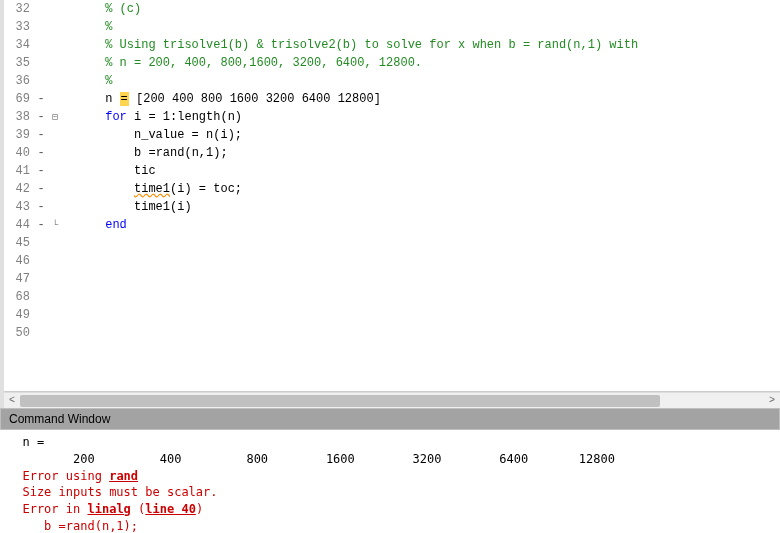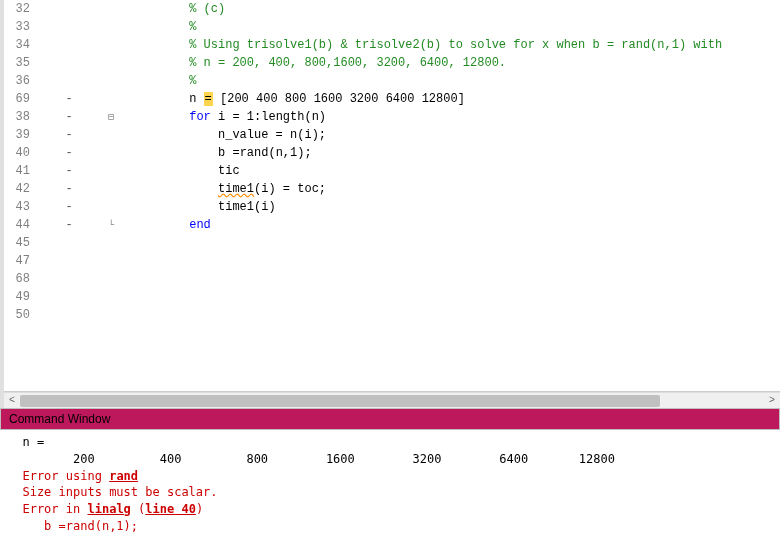--- a/index.html
+++ b/index.html
@@ -1,32 +1,32 @@
 <!DOCTYPE html>
 <html><head>
   <meta charset="utf-8">
   <style>
     * { box-sizing: border-box; margin: 0; padding: 0; }
     body { font-family: Consolas, 'Courier New', monospace; font-size: 12px; background: #fff; width: 780px; height: 533px; overflow: hidden; }
     .editor-area { height: 392px; overflow: auto; background: #fff; border-bottom: 1px solid #ccc; }
-    .code-line { display: flex; align-items: center; height: 18px; white-space: pre; gap: 28px; }
+    .code-line { display: flex; align-items: center; height: 18px; white-space: pre; }
     .line-num { width: 30px; text-align: right; color: #808080; padding-right: 4px; flex-shrink: 0; }
     .breakpoint-col { width: 14px; text-align: center; color: #555; flex-shrink: 0; }
     .fold-col { width: 14px; text-align: center; color: #888; flex-shrink: 0; font-size: 10px; }
     .code-content { flex: 1; white-space: pre; }
     .comment { color: #228B22; }
     .keyword { color: #0000FF; }
     .text-black { color: #000; }
     .warn-underline { text-decoration: underline wavy #ff8c00; }
     .cursor-marker { background: #ffd54f; padding: 0 1px; }
     .scrollbar-h { height: 16px; background: #f0f0f0; border-top: 1px solid #ddd; display: flex; align-items: center; position: relative; }
     .scroll-btn { width: 16px; height: 16px; display: flex; align-items: center; justify-content: center; color: #666; font-size: 10px; }
     .scroll-track { flex: 1; height: 12px; position: relative; }
     .scroll-thumb { position: absolute; left: 0; width: 640px; height: 12px; background: #c0c0c0; border-radius: 2px; }
-    .cmd-header { background: #be185d; border: 1px solid #bfbfbf; padding: 3px 8px; font-family: 'Segoe UI', Arial, sans-serif; font-size: 12px; }
+    .cmd-header { background: #a3a3a3; border: 1px solid #bfbfbf; padding: 3px 8px; font-family: 'Segoe UI', Arial, sans-serif; font-size: 12px; }
     .cmd-window { padding: 4px 8px; font-family: Consolas, monospace; font-size: 12px; line-height: 1.4; }
     .cmd-line { white-space: pre; }
     .err { color: #cc0000; }
     .err-link { color: #cc0000; text-decoration: underline; font-weight: bold; }
     .panel-border-left { border-left: 4px solid #e0e0e0; }
   </style>
 </head>
 <body>
 
 <div class="panel-border-left">
@@ -109,20 +109,26 @@
     <span class="fold-col">└</span>
     <span class="code-content"><span class="text-black">      </span><span class="keyword">end</span></span>
   </div>
   <div class="code-line">
     <span class="line-num">45</span>
     <span class="breakpoint-col"></span>
     <span class="fold-col"></span>
     <span class="code-content"></span>
   </div>
   <div class="code-line">
+    <span class="line-num">46</span>
+    <span class="breakpoint-col"></span>
+    <span class="fold-col"></span>
+    <span class="code-content"></span>
+  </div>
+  <div class="code-line">
     <span class="line-num">47</span>
     <span class="breakpoint-col"></span>
     <span class="fold-col"></span>
     <span class="code-content"></span>
   </div>
   <div class="code-line">
     <span class="line-num">68</span>
     <span class="breakpoint-col"></span>
     <span class="fold-col"></span>
     <span class="code-content"></span>

